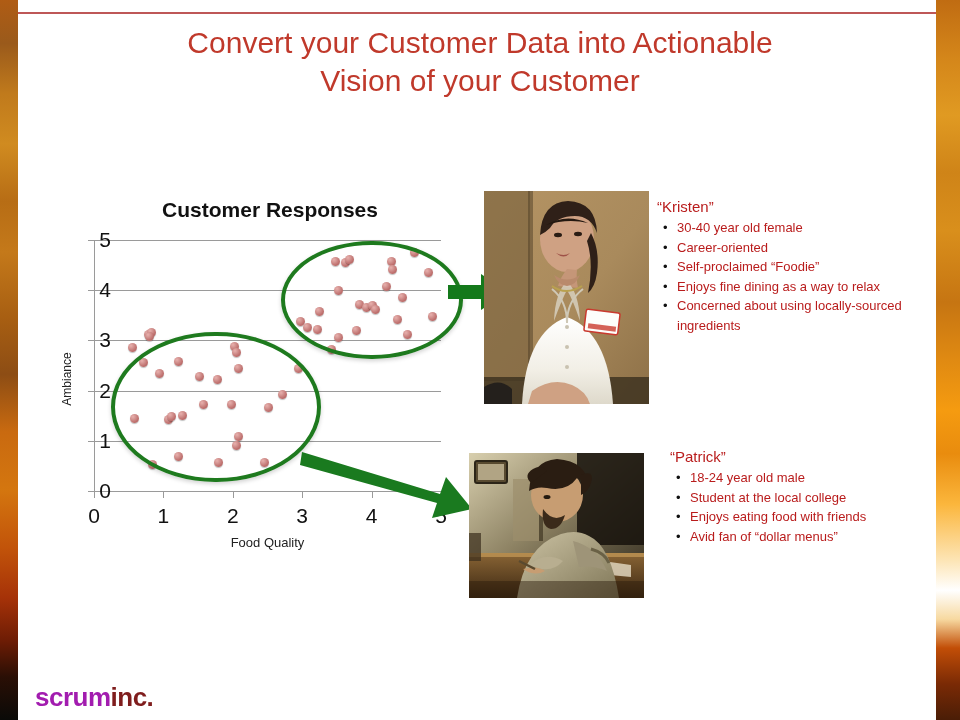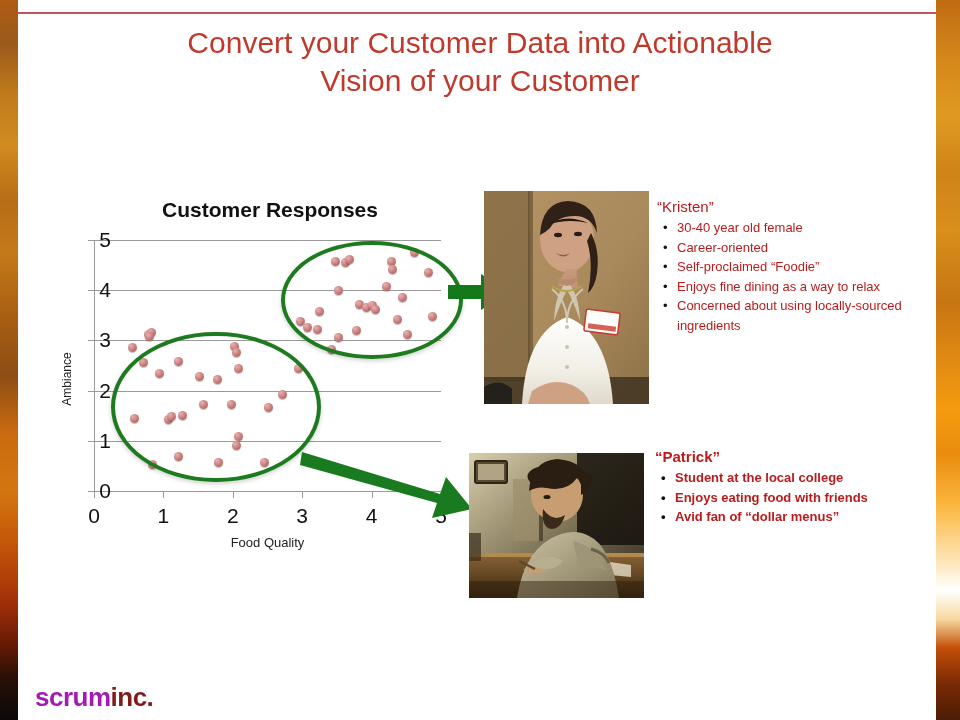--- a/index.html
+++ b/index.html
@@ -84,21 +84,21 @@
   
   #arrow-top{position:absolute;left:448px;top:272px;width:62px;height:40px;}
   #arrow-bottom{position:absolute;left:300px;top:446px;width:175px;height:80px;}
   
   .photo{position:absolute;overflow:hidden;}
   #photo-kristen{left:484px;top:191px;width:165px;height:213px;background:#8a6a44;}
   #photo-patrick{left:469px;top:453px;width:175px;height:145px;background:#2a2218;}
   
   .persona{position:absolute;color:#b91c1c;}
   #persona-kristen{left:657px;top:196px;width:262px;}
-  #persona-patrick{left:655px;top:446px;width:262px;font-weight:bold;}
+  #persona-patrick{left:670px;top:446px;width:262px;}
   .persona-name{font-size:15px;line-height:21px;margin-bottom:1px;}
   .persona ul{margin:0;padding:0;list-style:none;}
   .persona li{
     position:relative;padding-left:20px;font-size:13px;line-height:19.5px;
   }
   .persona li:before{
     content:"\2022";position:absolute;left:6px;top:0;font-size:13px;color:#111;
   }
   
   #logo{position:absolute;left:35px;top:682px;font-size:26px;font-weight:bold;letter-spacing:-.5px;}
@@ -326,20 +326,21 @@
     <li>Career-oriented</li>
     <li>Self-proclaimed “Foodie”</li>
     <li>Enjoys fine dining as a way to relax</li>
     <li>Concerned about using locally-sourced ingredients</li>
   </ul>
 </div>
 
 <div class="persona" id="persona-patrick">
   <div class="persona-name">“Patrick”</div>
   <ul>
+    <li>18-24  year old male</li>
     <li>Student at the local college</li>
     <li>Enjoys eating food with friends</li>
     <li>Avid fan of “dollar menus”</li>
   </ul>
 </div>
 
 <div id="logo">
   <span class="s1">scrum</span><span class="s3">inc.</span>
 </div>
 

